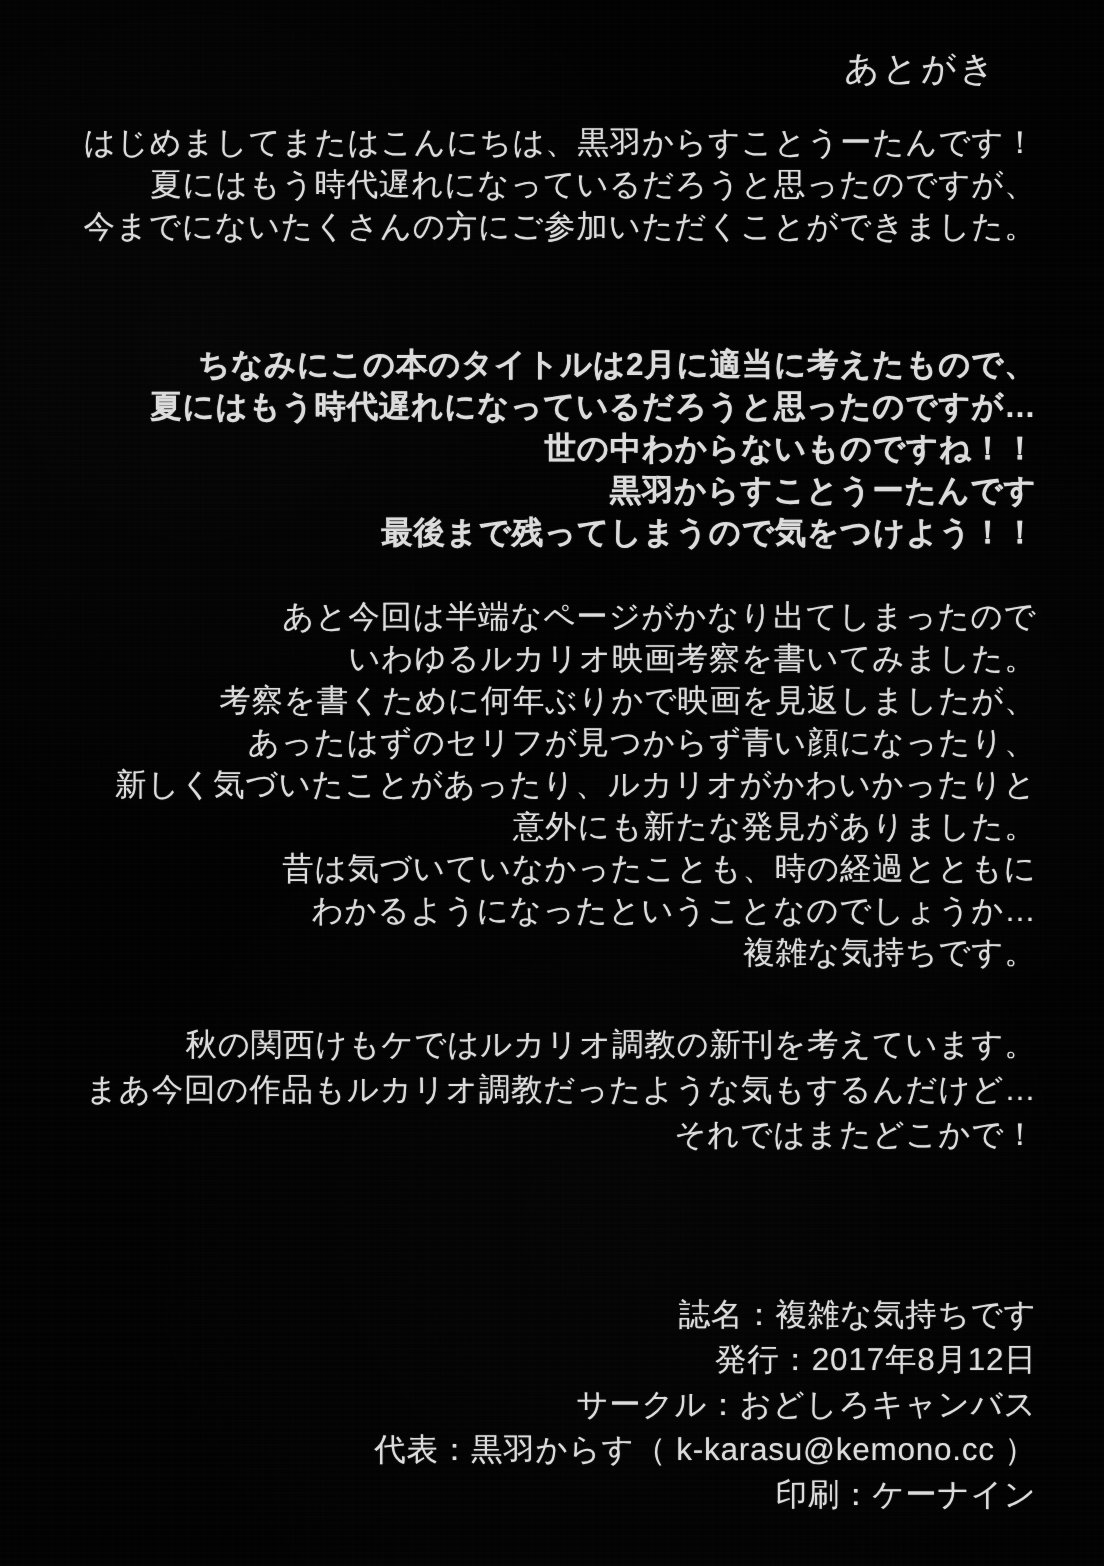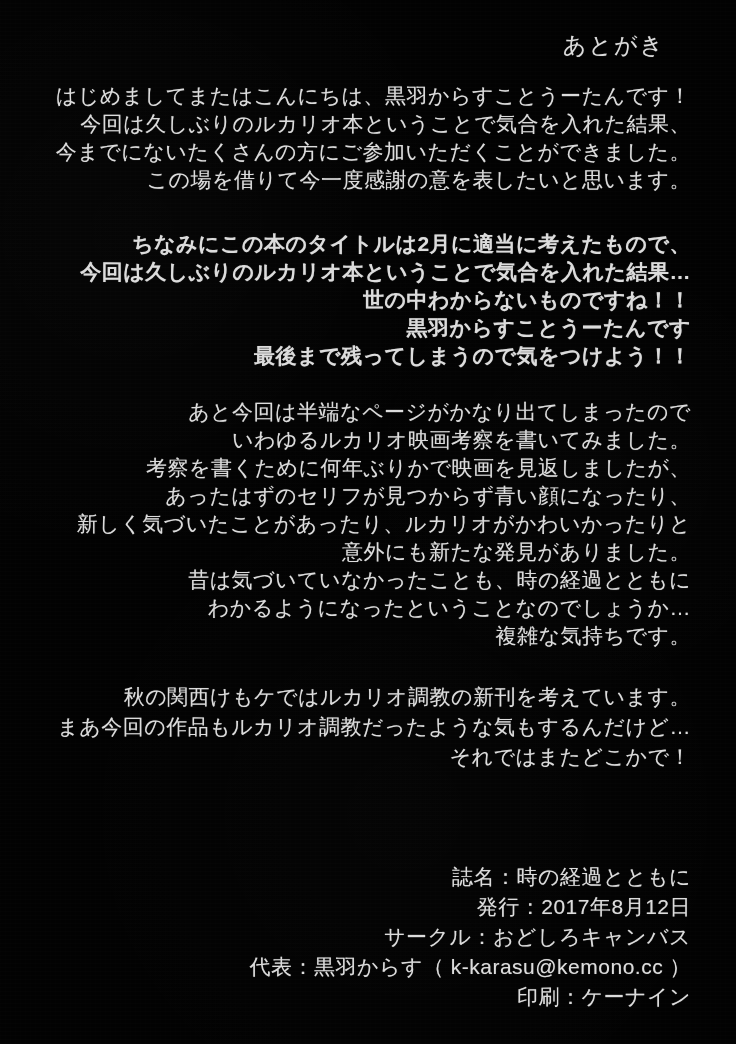--- a/index.html
+++ b/index.html
@@ -53,28 +53,27 @@
 </style>
 </head>
 <body>
 
 <div class="page">
 
   <h1 class="title">あとがき</h1>
 
   <div class="para p1">
     <div class="line">はじめましてまたはこんにちは、黒羽からすことうーたんです！</div>
-    <div class="line">今回は久しぶりのルカリオ本ということで気合を入れた結果、</div>
+    <div class="line">夏にはもう時代遅れになっているだろうと思ったのですが、</div>
     <div class="line">今までにないたくさんの方にご参加いただくことができました。</div>
-    <div class="line">この場を借りて今一度感謝の意を表したいと思います。</div>
   </div>
 
   <div class="para p2">
     <div class="line">ちなみにこの本のタイトルは2月に適当に考えたもので、</div>
-    <div class="line">今回は久しぶりのルカリオ本ということで気合を入れた結果…</div>
+    <div class="line">夏にはもう時代遅れになっているだろうと思ったのですが…</div>
     <div class="line">世の中わからないものですね！！</div>
     <div class="line">黒羽からすことうーたんです</div>
     <div class="line">最後まで残ってしまうので気をつけよう！！</div>
   </div>
 
   <div class="para p4">
     <div class="line">秋の関西けもケではルカリオ調教の新刊を考えています。</div>
     <div class="line">まあ今回の作品もルカリオ調教だったような気もするんだけど…</div>
     <div class="line">それではまたどこかで！</div>
   </div>
@@ -85,20 +84,20 @@
     <div class="line">考察を書くために何年ぶりかで映画を見返しましたが、</div>
     <div class="line">あったはずのセリフが見つからず青い顔になったり、</div>
     <div class="line">新しく気づいたことがあったり、ルカリオがかわいかったりと</div>
     <div class="line">意外にも新たな発見がありました。</div>
     <div class="line">昔は気づいていなかったことも、時の経過とともに</div>
     <div class="line">わかるようになったということなのでしょうか…</div>
     <div class="line">複雑な気持ちです。</div>
   </div>
 
   <div class="colophon">
-    <div class="line">誌名：時の経過とともに</div>
+    <div class="line">誌名：複雑な気持ちです</div>
     <div class="line">発行：2017年8月12日</div>
     <div class="line">サークル：おどしろキャンバス</div>
     <div class="line">代表：黒羽からす（ k-karasu@kemono.cc ）</div>
     <div class="line">印刷：ケーナイン</div>
   </div>
 
 </div>
 
 </body></html>

